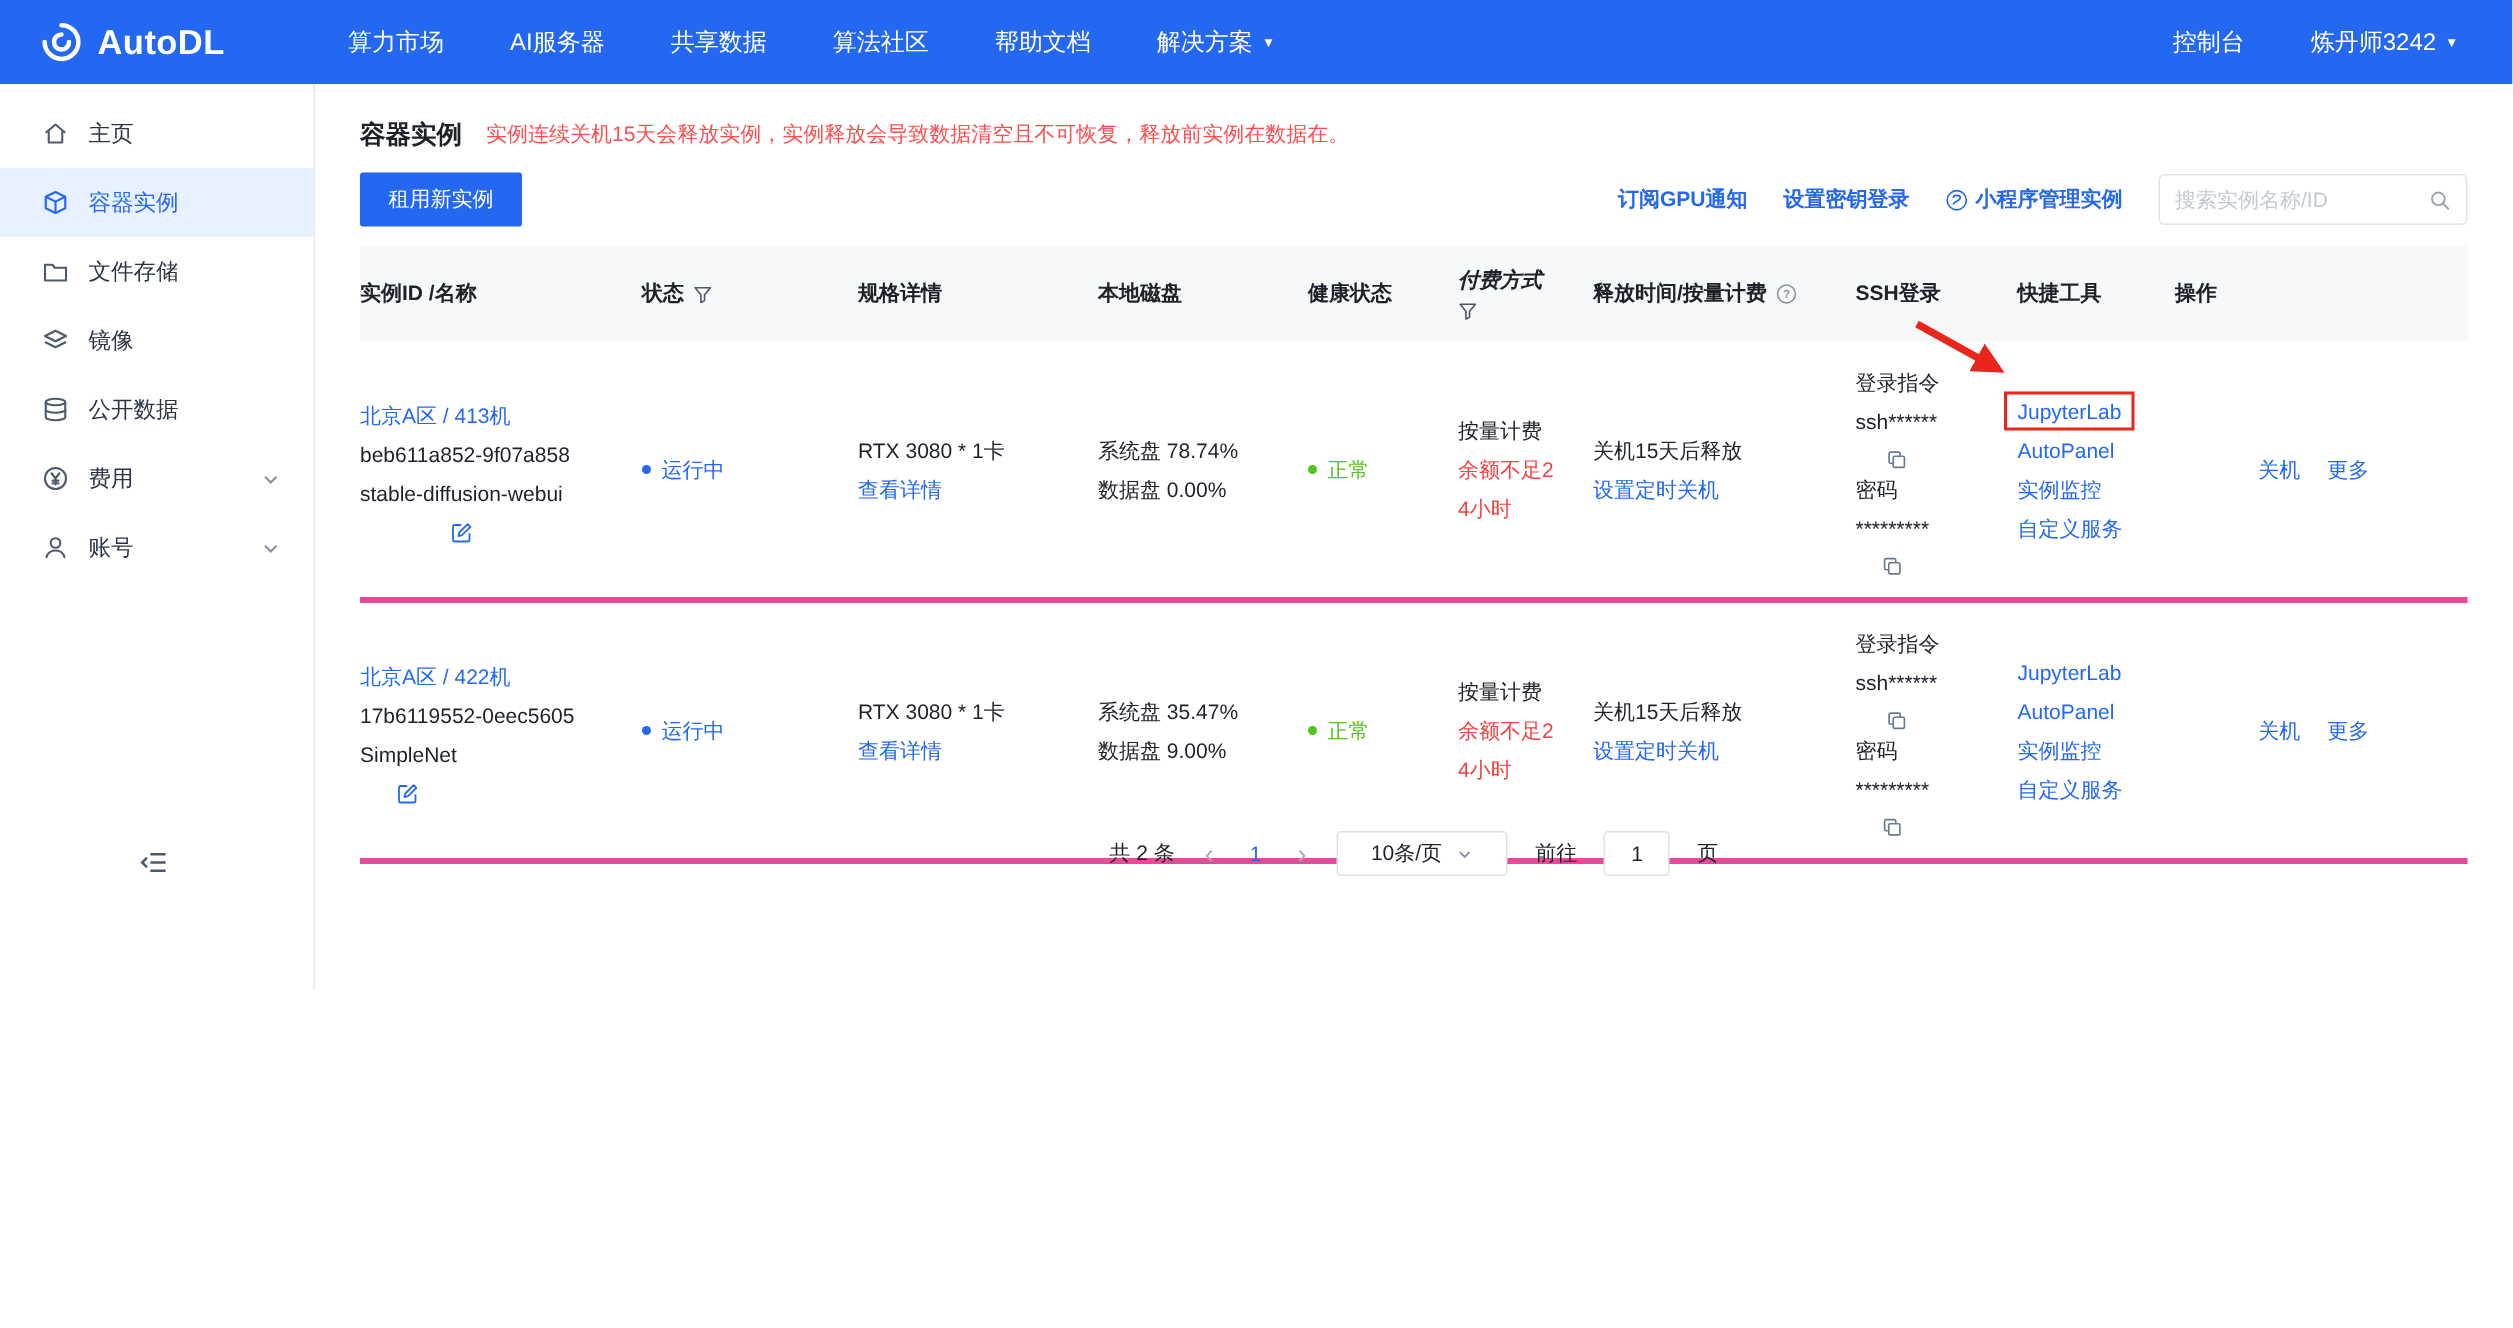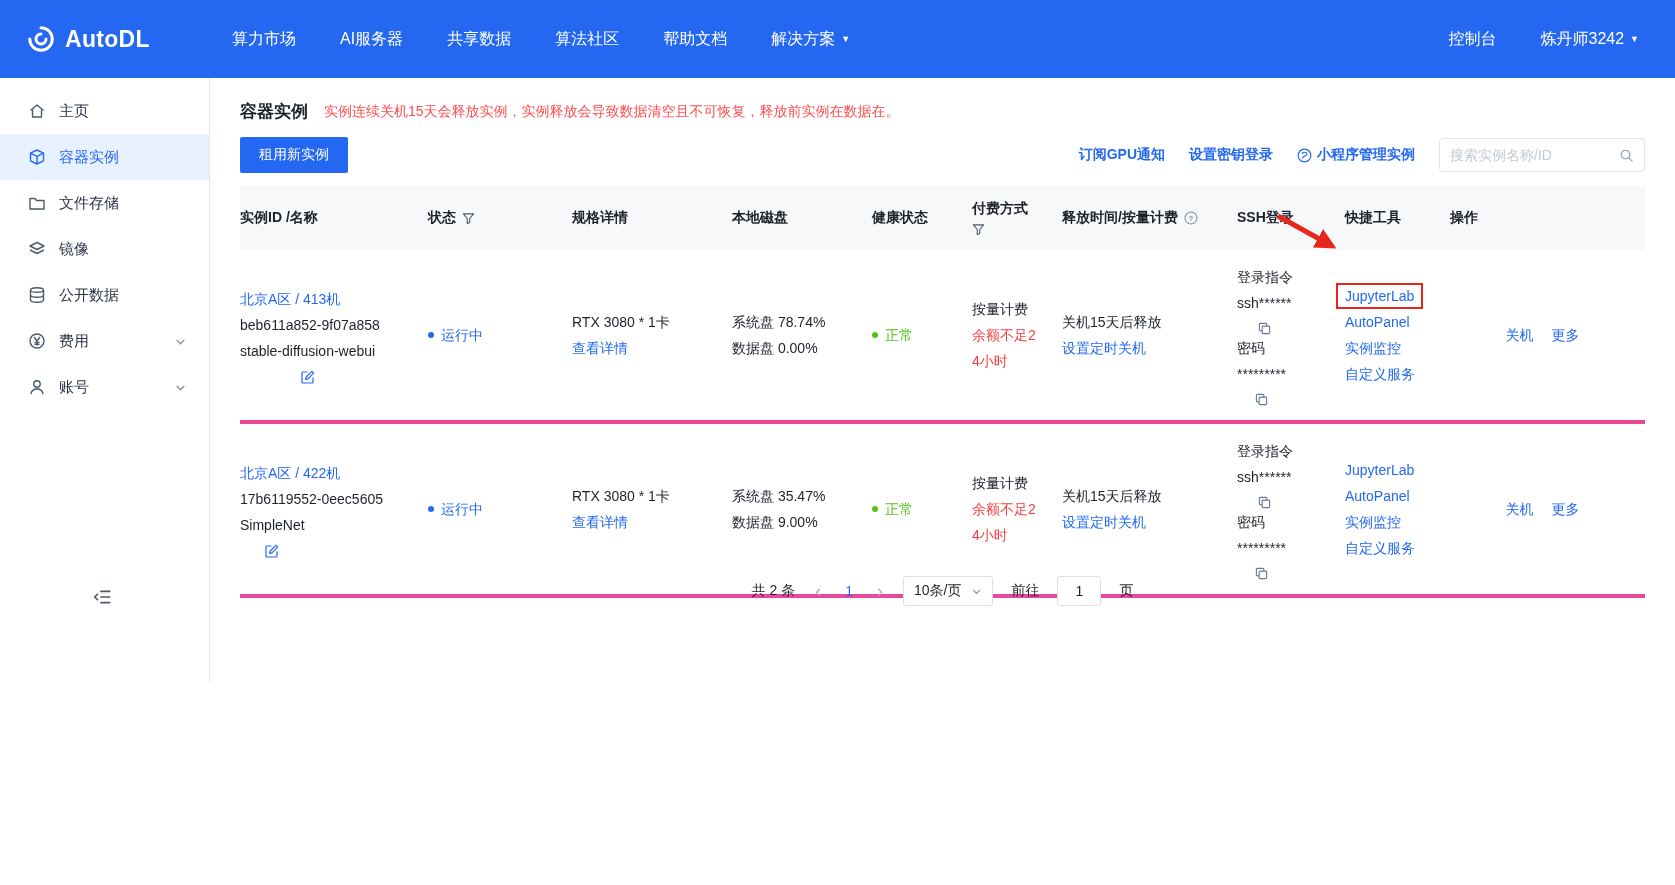--- a/index.html
+++ b/index.html
@@ -4,21 +4,21 @@
 <style>
   * { box-sizing: border-box; margin: 0; padding: 0; }
   html,body { width: 1675px; height: 885px; }
   body {
     font-family: "Liberation Sans", "DejaVu Sans", sans-serif;
     font-size: 14px; color: #1d2129; background: #fff;
     overflow: hidden; position: relative;
   }
 
   
-  .topnav { height: 78px; background: #2468f2; display: flex; align-items: center; color: #fff; }
+  .topnav { height: 56px; background: #2468f2; display: flex; align-items: center; color: #fff; }
   .brand { display: flex; align-items: center; gap: 9px; padding-left: 26px; width: 214px; cursor: pointer; }
   .brand svg { width: 30px; height: 30px; }
   .brand-name { font-size: 23px; font-weight: 700; letter-spacing: .3px; }
   .nav-menu { display: flex; align-items: center; gap: 44px; margin-left: 18px; font-size: 16px; }
   .nav-item { cursor: pointer; display: flex; align-items: center; gap: 6px; white-space: nowrap; }
   .caret { font-size: 9px; line-height: 1; }
   .nav-right { margin-left: auto; display: flex; align-items: center; gap: 44px; padding-right: 36px; font-size: 16px; }
 
   
   .layout { display: flex; height: 604px; }
@@ -46,21 +46,21 @@
   .search-box { width: 206px; height: 34px; border: 1px solid #e0e3e8; border-radius: 4px; display: flex; align-items: center; padding: 10px 10px; gap: 6px; background: #fff; }
   .search-box input { border: none; outline: none; flex: 1; font-size: 14px; font-family: inherit; color: #333; min-width: 0; background: transparent; }
   .search-box input::placeholder { color: #c3c9d4; }
   .search-box svg { width: 15px; height: 15px; color: #9aa4b2; flex: none; cursor: pointer; }
 
   
   .table { margin-top: 13px; }
   .grid { display: grid; grid-template-columns: 188px 144px 160px 140px 100px 90px 175px 108px 105px 1fr; }
   .thead { background: #f7f8fa; min-height: 64px; align-items: center; font-size: 14px; color: #1d2129; font-weight: 600; }
   .th { display: flex; align-items: center; gap: 6px; padding-right: 10px; }
-  .th-billing { flex-direction: column; align-items: flex-start; gap: 5px; justify-content: center; }
+  .th-billing { flex-direction: column; align-items: flex-start; gap: 5px; justify-content: center; font-style: italic; }
   .funnel { width: 13px; height: 13px; color: #4e5969; cursor: pointer; flex: none; }
   .qmark { width: 14px; height: 14px; color: #86909c; cursor: pointer; flex: none; }
 
   .trow { padding: 14px 0; border-bottom: 4px solid #ec4899; align-items: center; font-size: 14px; color: #1d2129; }
   .cell { display: flex; flex-direction: column; justify-content: center; align-items: flex-start; line-height: 26px; padding-right: 10px; }
   .link { color: #2468f2; cursor: pointer; text-decoration: none; }
   .status { display: flex; align-items: center; gap: 7px; }
   .dot { width: 6px; height: 6px; border-radius: 50%; display: inline-block; flex: none; }
   .running { color: #2468f2; } .running .dot { background: #2468f2; }
   .healthy { color: #52c41a; } .healthy .dot { background: #52c41a; }
@@ -68,21 +68,21 @@
   .inline { display: flex; align-items: center; gap: 6px; flex-direction: column; }
   .copy-icon { width: 13px; height: 13px; color: #697a90; cursor: pointer; flex: none; }
   .edit-icon { width: 14px; height: 14px; color: #2468f2; cursor: pointer; flex: none; }
   .actions-cell { flex-direction: row; align-items: center; gap: 18px; }
   .hl-box { display: inline-block; border: 2px solid #e8261c; padding: 0 7px; margin-left: -9px; line-height: 22px; }
 
   
   .pagination { position: absolute; left: 0; right: 0; bottom: 76px; display: flex; align-items: center; justify-content: center; gap: 18px; font-size: 14px; color: #1d2129; }
   .pg-arrow { color: #a9aeb8; font-size: 18px; cursor: pointer; padding: 0 2px; line-height: 1; }
   .pg-num { color: #2468f2; cursor: pointer; padding: 0 4px; }
-  .pg-size { height: 30px; border: 1px solid #dde0e6; border-radius: 3px; display: flex; align-items: center; gap: 10px; padding: 0 10px; cursor: pointer; background: #fff; }
+  .pg-size { height: 30px; border: 1px solid #dde0e6; border-radius: 3px; display: flex; align-items: center; gap: 10px; padding: 0 22px; cursor: pointer; background: #fff; }
   .pg-size svg { width: 11px; height: 11px; color: #86909c; }
   .goto-input { width: 44px; height: 30px; border: 1px solid #dde0e6; border-radius: 3px; text-align: center; font-size: 14px; font-family: inherit; outline: none; color: #1d2129; }
 
   
   .annot-arrow { position: absolute; left: 1262px; top: 204px; z-index: 5; pointer-events: none; }
 </style>
 </head>
 <body>
 
 <header class="topnav">

